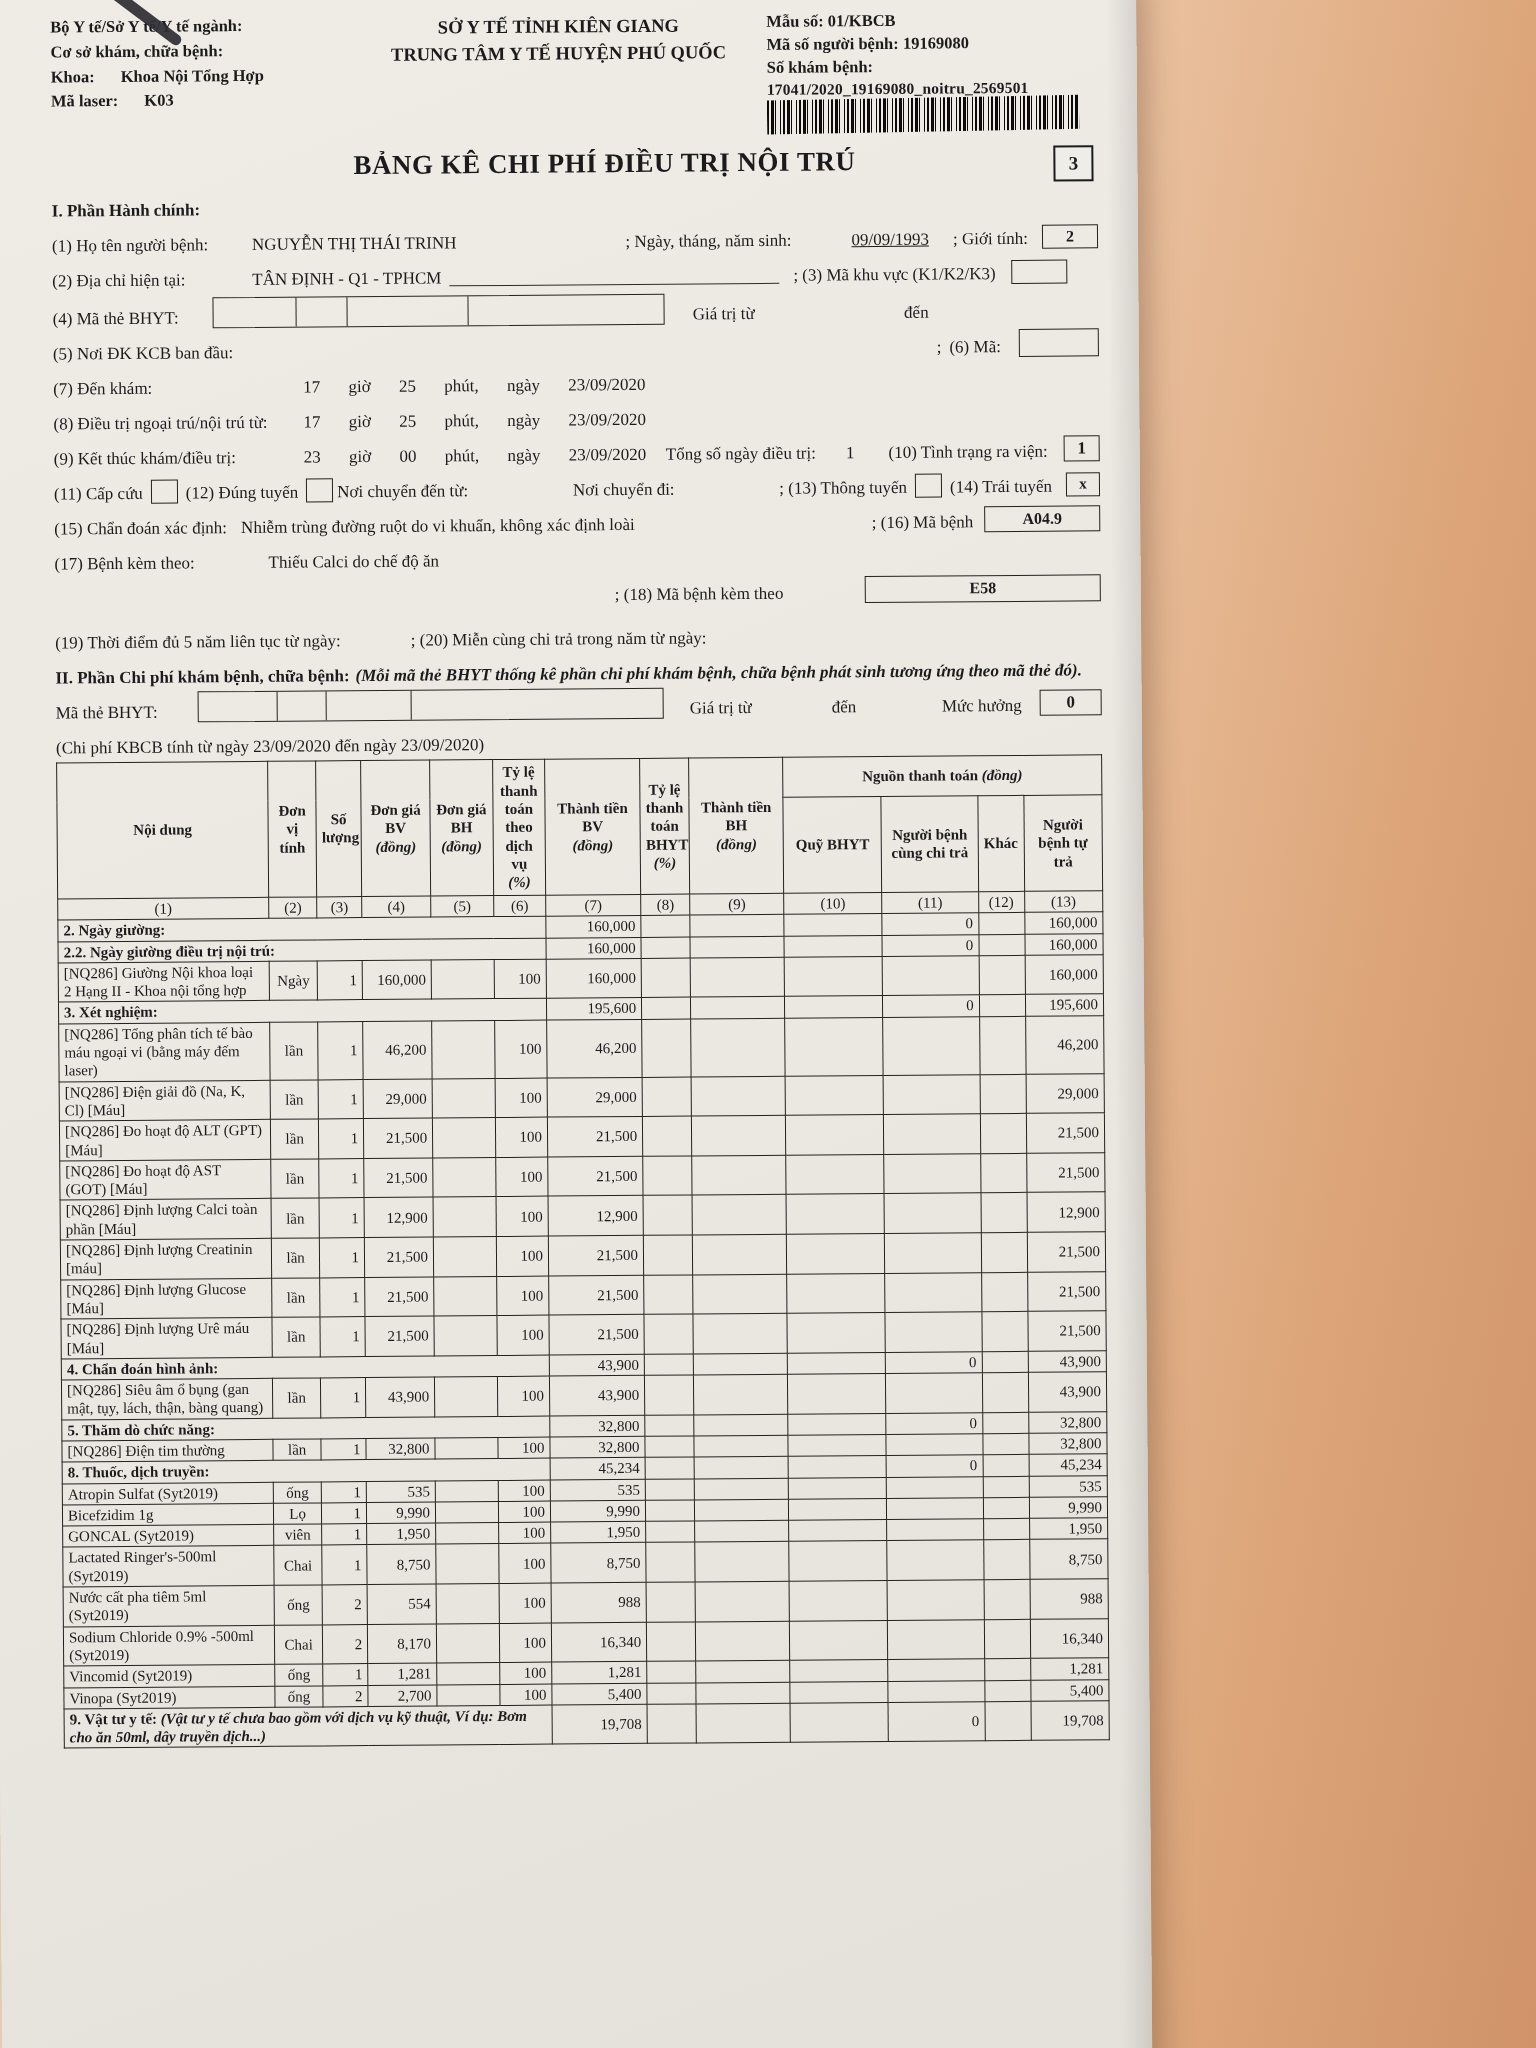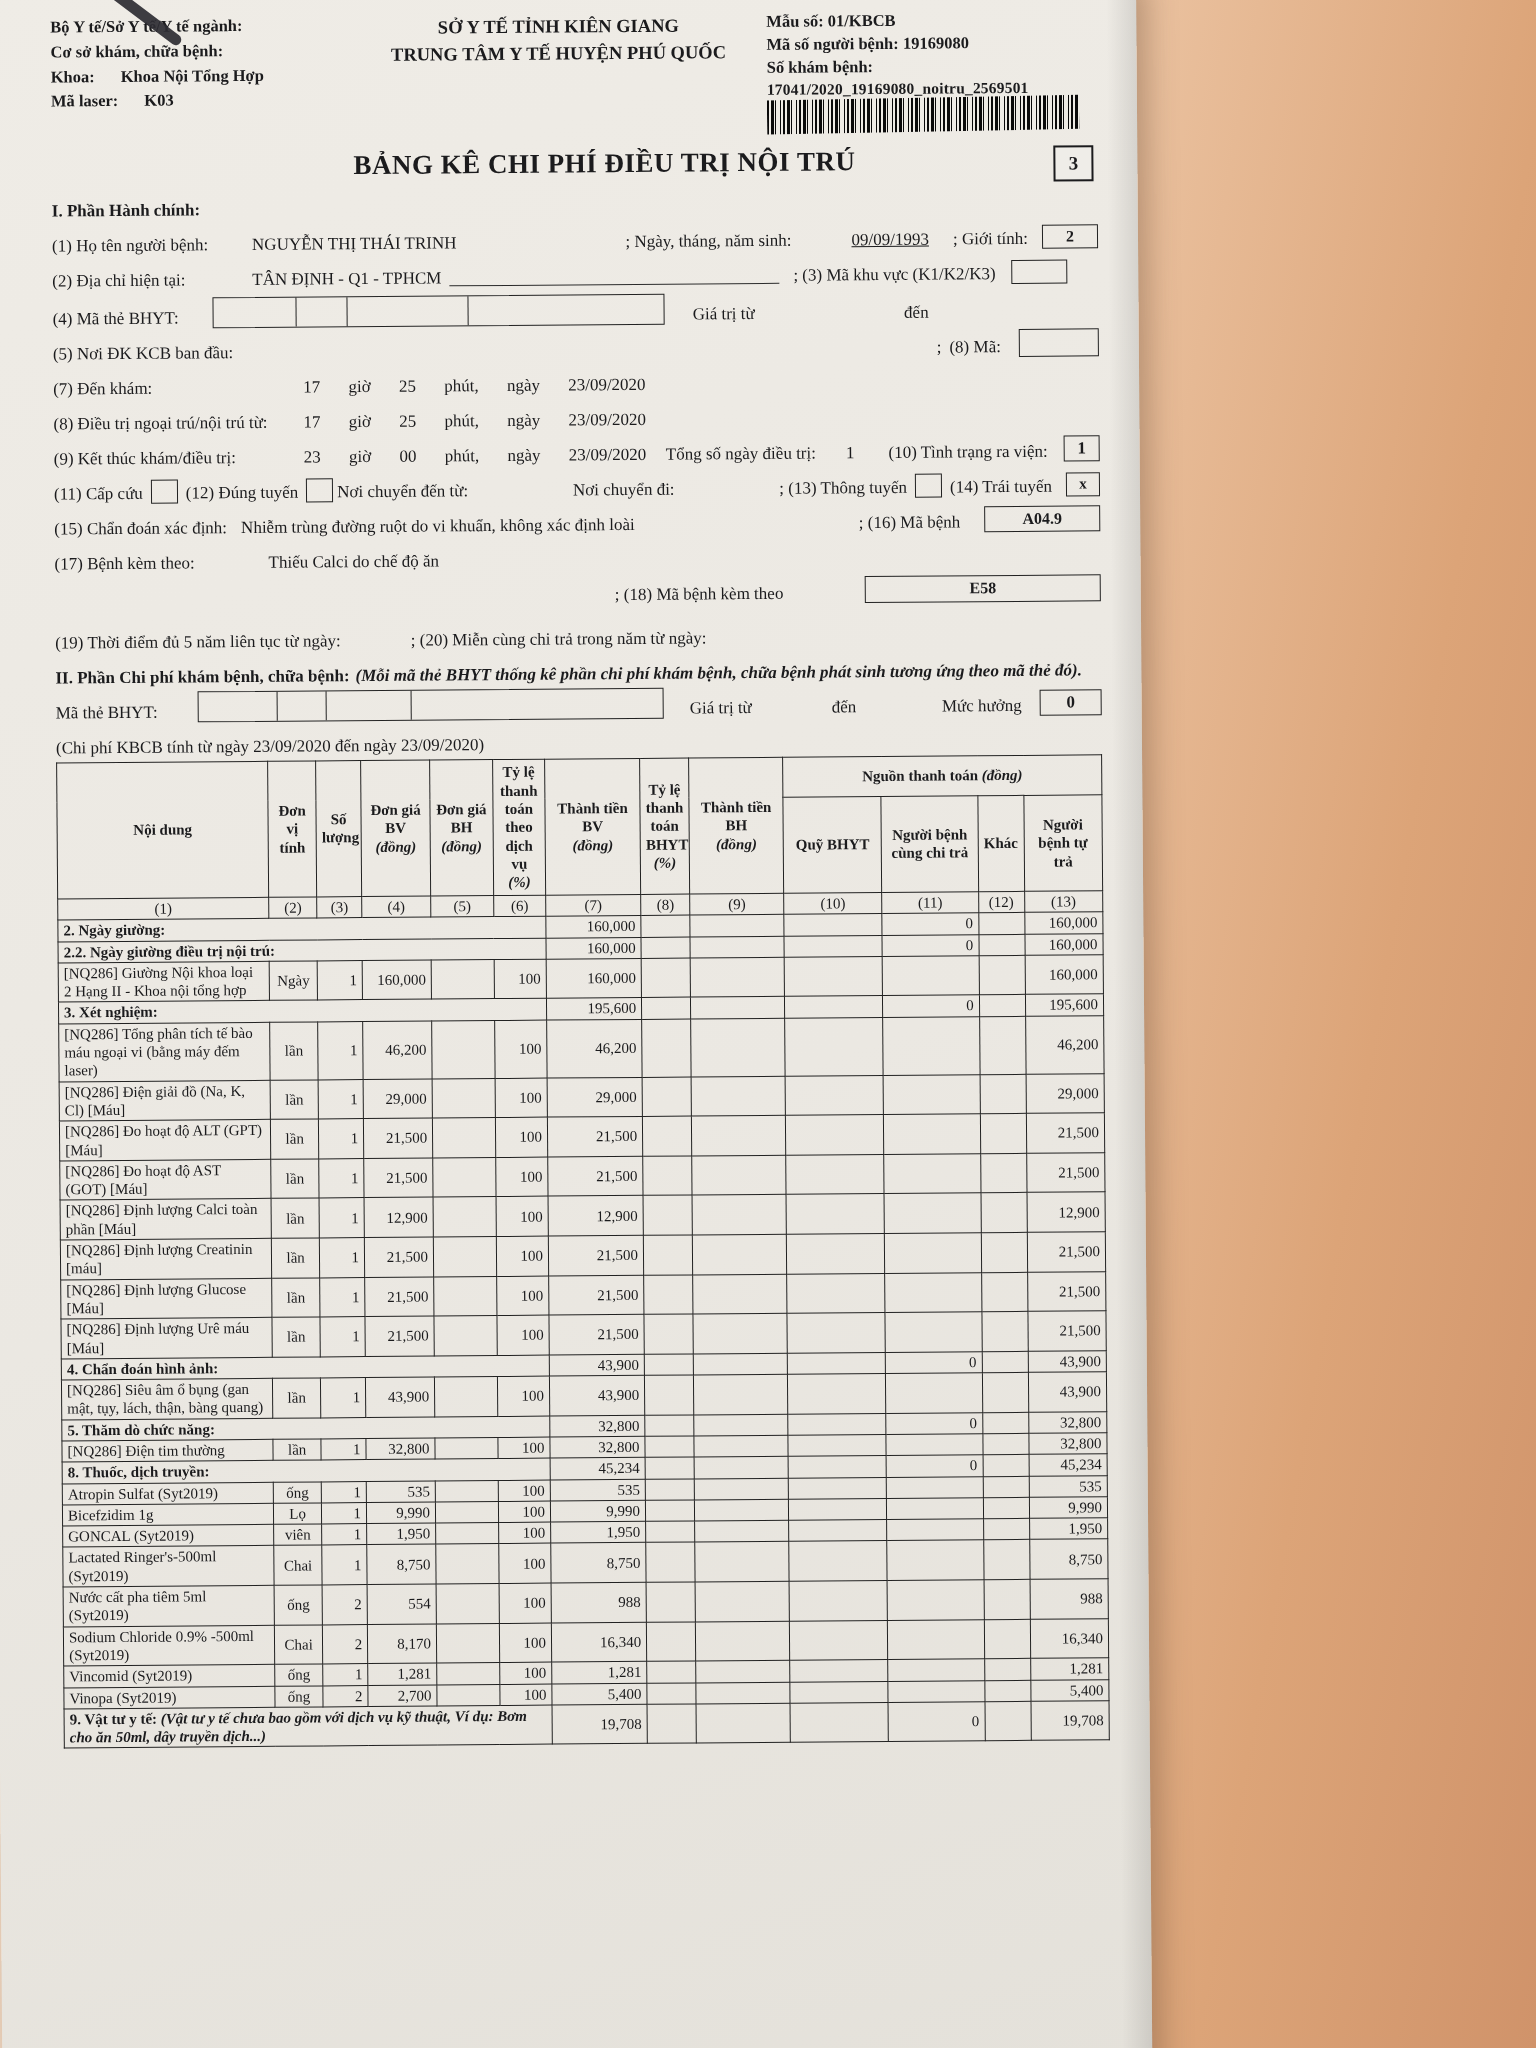--- a/index.html
+++ b/index.html
@@ -133,21 +133,21 @@
       </span>
       <span class="lbl" style="margin-left:28px;">Giá trị từ</span>
       <span class="sp"></span>
       <span class="lbl" style="margin-right:170px;">đến</span>
     </div>
 
     <div class="row">
       <span class="lbl">(5) Nơi ĐK KCB ban đầu:</span>
       <span class="sp"></span>
       <span class="lbl">;</span>
-      <span class="lbl" style="margin:0 18px 0 8px;">(8) Mã:</span>
+      <span class="lbl" style="margin:0 18px 0 8px;">(6) Mã:</span>
       <span class="vbox" style="width:80px;height:28px;"></span>
     </div>
 
     <div class="row">
       <span class="lbl" style="width:250px;">(7) Đến khám:</span>
       <span class="spread">17 giờ 25 phút, ngày 23/09/2020</span>
     </div>
 
     <div class="row">
       <span class="lbl" style="width:250px;">(8) Điều trị ngoại trú/nội trú từ:</span>
@@ -177,21 +177,21 @@
       <span class="cbx"></span>
       <span class="lbl">(14) Trái tuyến</span>
       <span class="vbox" style="width:34px;height:24px;margin-left:14px;font-size:15px;">x</span>
     </div>
 
     <div class="row">
       <span class="lbl">(15) Chẩn đoán xác định:</span>
       <span style="margin-left:14px;">Nhiễm trùng đường ruột do vi khuẩn, không xác định loài</span>
       <span class="sp"></span>
       <span class="lbl">;  (16) Mã bệnh</span>
-      <span class="vbox" style="width:116px;height:26px;margin-left:24px;font-size:16px;">A04.9</span>
+      <span class="vbox" style="width:116px;height:26px;margin-left:11px;font-size:16px;">A04.9</span>
     </div>
 
     <div class="row">
       <span class="lbl" style="width:178px;">(17) Bệnh kèm theo:</span>
       <span style="margin-left:36px;">Thiếu Calci do chế độ ăn</span>
     </div>
 
     <div class="row">
       <span style="width:560px;"></span>
       <span class="lbl">;  (18) Mã bệnh kèm theo</span>

